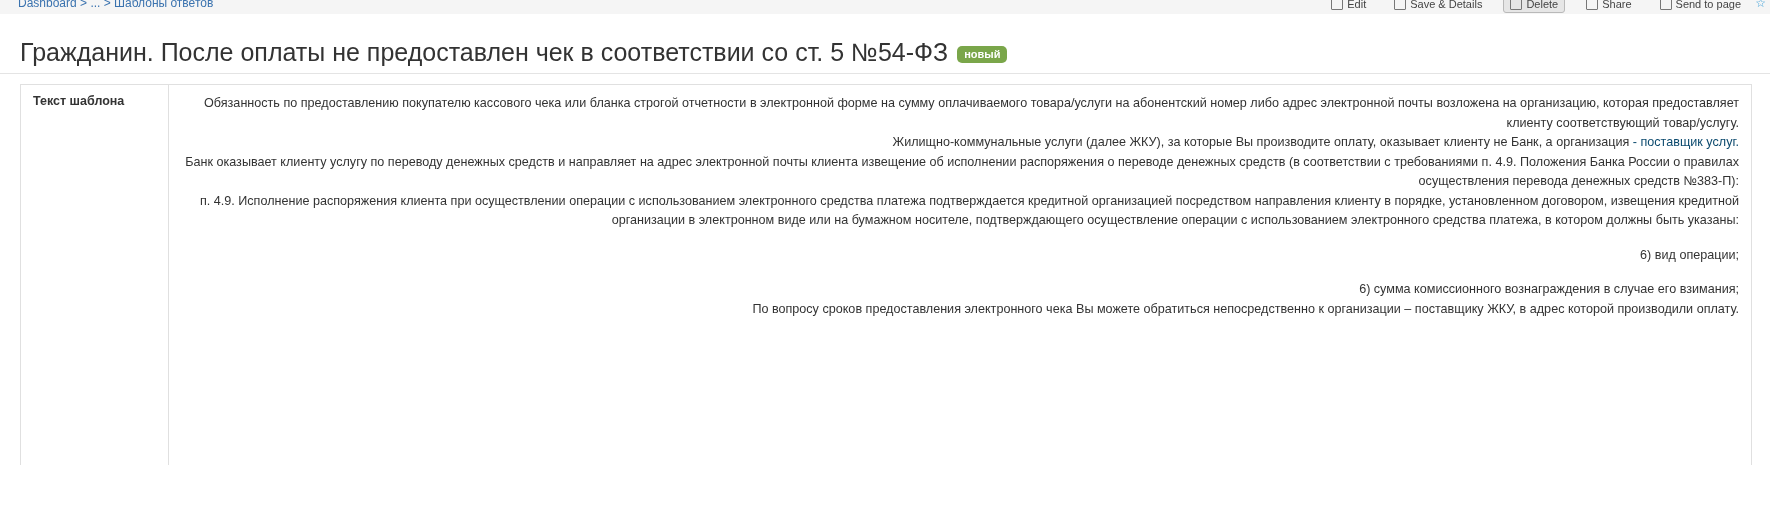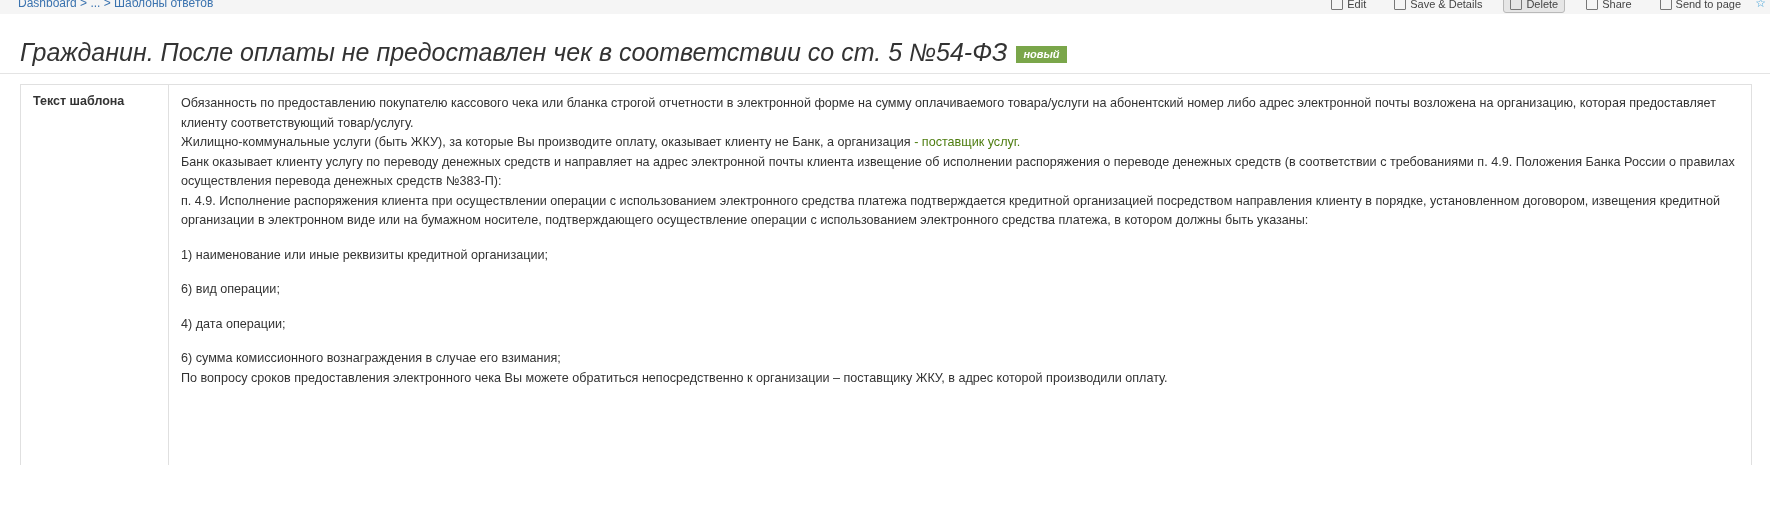--- a/index.html
+++ b/index.html
@@ -76,42 +76,41 @@
     color: #3b9fd8;
     font-size: 12px;
   }
 
   
   .header {
     position: absolute;
     top: 14px; left: 0; right: 0;
     padding: 5px 20px 0 20px;
     background: #ffffff;
-    font-style: italic;
   }
   .title-row {
     display: flex;
     align-items: center;
     gap: 9px;
   }
   .title {
     font-size: 25px;
     font-weight: normal;
     color: #333333;
     line-height: 32px;
     white-space: nowrap;
   }
   .badge {
     display: inline-block;
     background: #7aa64a;
     color: #ffffff;
     font-size: 11px;
     font-weight: bold;
     padding: 2px 7px 3px 7px;
-    border-radius: 0;
+    border-radius: 5px;
     line-height: 12px;
     position: relative;
     top: 3px;
   }
   .subtitle {
     margin-top: 6px;
     font-size: 11.5px;
     color: #707070;
   }
 
@@ -147,29 +146,30 @@
   .value-cell {
     flex: 1 1 auto;
     padding: 9px 12px 14px 12px;
     box-sizing: border-box;
   }
   .value-cell p {
     margin: 0;
     font-size: 12.6px;
     line-height: 19.5px;
     color: #333333;
+    text-align: right;
   }
   .value-cell p.gap {
     margin-top: 15px;
   }
   .value-cell p.tight {
     margin-top: 0;
   }
   .hl-red {
-    color: #4d7c0f;
+    color: #0c4a6e;
   }
 </style>
 </head>
 <body>
 
 <div class="page">
 
   <div class="toolbar">
     <div class="toolbar-inner">
       <div class="crumb">Dashboard &gt; ... &gt; Шаблоны ответов</div>
@@ -207,25 +207,23 @@
     <div class="subtitle">Created by Мальцева Ирина on Aug 30, 2017</div>
   </div>
 
   <div class="divider"></div>
 
   <div class="content-table">
     <div class="label-cell">Текст шаблона</div>
     <div class="value-cell">
       <p class="tight">Обязанность по предоставлению покупателю кассового чека или бланка строгой отчетности в электронной форме на сумму оплачиваемого товара/услуги на абонентский номер либо адрес электронной почты возложена на организацию, которая предоставляет клиенту соответствующий товар/услугу.</p>
       <p class="tight">
-        <span>Жилищно-коммунальные услуги (быть ЖКУ), за которые Вы производите оплату, оказывает клиенту не Банк, а организация </span><span class="hl-red">- поставщик услуг.</span>
+        <span>Жилищно-коммунальные услуги (далее ЖКУ), за которые Вы производите оплату, оказывает клиенту не Банк, а организация </span><span class="hl-red">- поставщик услуг.</span>
       </p>
       <p class="tight">Банк оказывает клиенту услугу по переводу денежных средств и направляет на адрес электронной почты клиента извещение об исполнении распоряжения о переводе денежных средств (в соответствии с требованиями п. 4.9. Положения Банка России о правилах осуществления перевода денежных средств №383-П):</p>
       <p class="tight">п. 4.9. Исполнение распоряжения клиента при осуществлении операции с использованием электронного средства платежа подтверждается кредитной организацией посредством направления клиенту в порядке, установленном договором, извещения кредитной организации в электронном виде или на бумажном носителе, подтверждающего осуществление операции с использованием электронного средства платежа, в котором должны быть указаны:</p>
-      <p class="gap">1) наименование или иные реквизиты кредитной организации;</p>
       <p class="gap">6) вид операции;</p>
-      <p class="gap">4) дата операции;</p>
       <p class="gap">6) сумма комиссионного вознаграждения в случае его взимания;</p>
       <p class="tight">По вопросу сроков предоставления электронного чека Вы можете обратиться непосредственно к организации – поставщику ЖКУ, в адрес которой производили оплату.</p>
     </div>
   </div>
 
 </div>
 
 </body></html>

